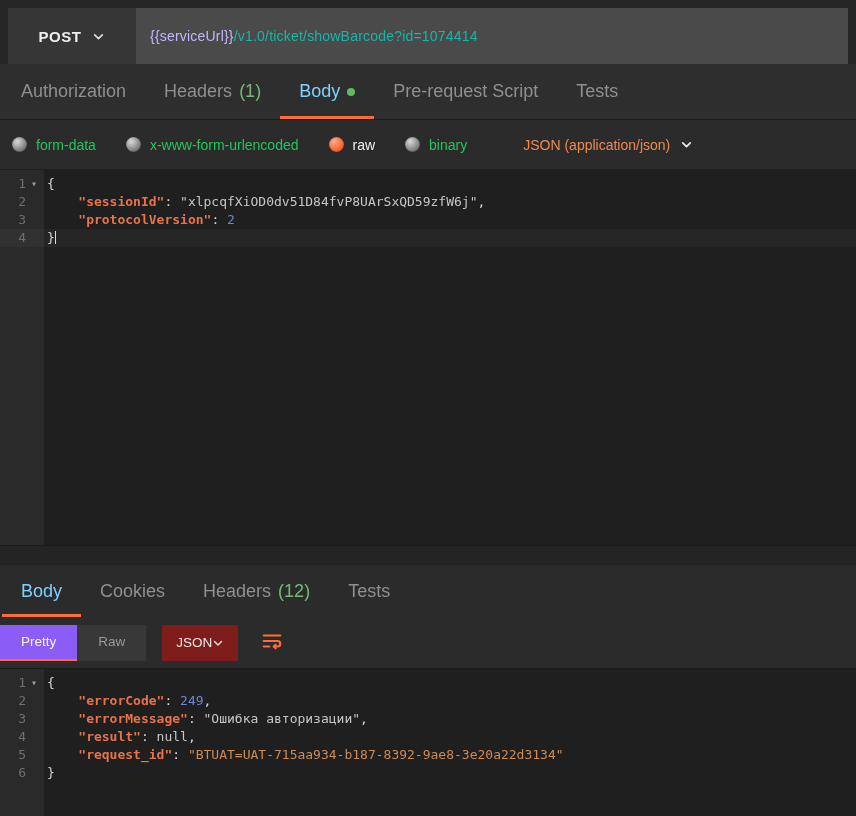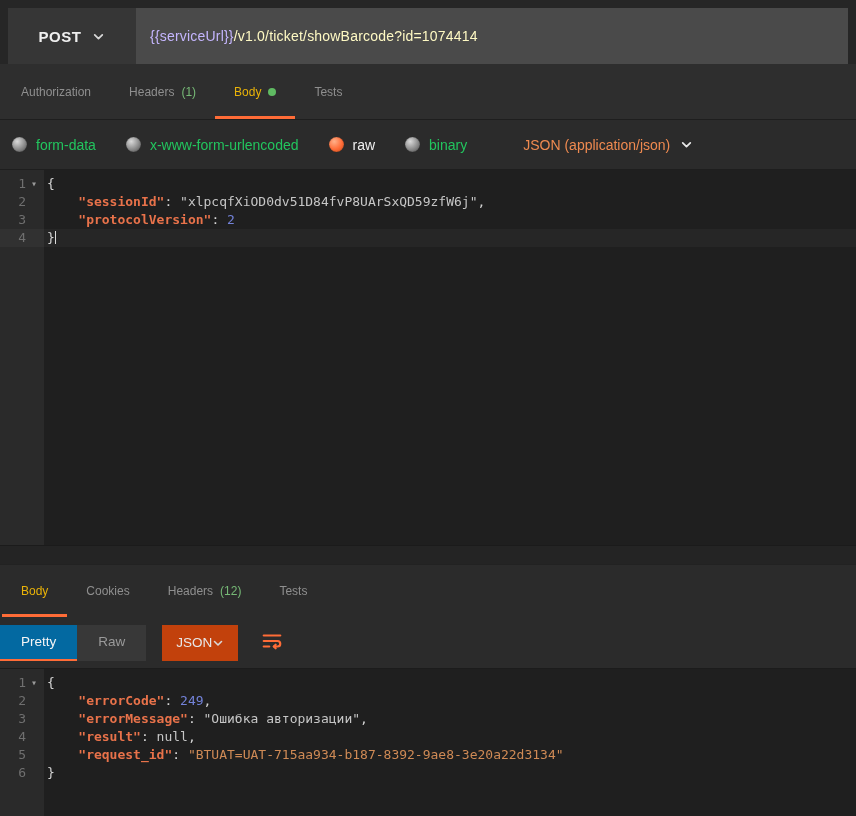--- a/index.html
+++ b/index.html
@@ -9,29 +9,29 @@
 
   
   .url-row { height:64px; flex:none; background:#262626; padding:8px 8px 0 8px; display:flex; }
   .method-select { width:128px; background:#363636; display:flex; align-items:center;
                    justify-content:center; gap:11px; cursor:pointer; }
   .method-label { color:#efefef; font-weight:bold; font-size:15px; letter-spacing:.5px; }
   .chev { display:flex; align-items:center; color:#d8d8d8; }
   .url-input { flex:1; background:#4a4a4a; display:flex; align-items:center;
                padding-left:14px; font-size:14px; letter-spacing:.2px; }
   .url-var { color:#c4b5fd; }
-  .url-path { color:#fef9c3; }
+  .url-path { color:#14b8a6; }
 
   
   .tabs-row { height:56px; flex:none; background:#2e2e2e; display:flex; align-items:stretch;
               padding-left:2px; border-bottom:1px solid #1e1e1e; }
   .tab { display:flex; align-items:center; gap:7px; padding:0 19px; color:#8f8f8f;
-         font-size:12px; cursor:pointer; border-bottom:3px solid transparent;
+         font-size:18px; cursor:pointer; border-bottom:3px solid transparent;
          border-top:3px solid transparent; }
-  .tab.active { color:#eab308; border-bottom-color:#ff6c37; }
+  .tab.active { color:#7dd3fc; border-bottom-color:#ff6c37; }
   .tab .count { color:#76b976; }
   .dot { width:8px; height:8px; border-radius:50%; background:#5fba62; }
 
   
   .modes-row { height:50px; flex:none; background:#2b2b2b; display:flex; align-items:center;
                padding-left:12px; border-bottom:1px solid #1e1e1e; }
   .mode { display:flex; align-items:center; gap:9px; margin-right:30px; cursor:pointer;
           color:#22c55e; font-size:14px; }
   .rb { width:15px; height:15px; border-radius:50%; flex:none;
         background:radial-gradient(circle at 35% 30%, #d9d9d9, #6f6f6f 75%);
@@ -66,22 +66,22 @@
               border-bottom:1px solid #222; }
 
   
   .resp-tabs-row { height:52px; flex:none; background:#2b2b2b; display:flex;
                    align-items:stretch; padding-left:2px; }
   .resp-toolbar { height:52px; flex:none; background:#2b2b2b; display:flex; align-items:center;
                   border-bottom:1px solid #1c1c1c; }
   .seg-group { display:flex; height:36px; background:#383838; }
   .seg { display:flex; align-items:center; padding:0 21px; color:#9a9a9a; font-size:13.5px;
          cursor:pointer; border-bottom:2px solid transparent; }
-  .seg.active { color:#f5f5f5; background:#0369a1; border-bottom-color:#ff6c37; }
-  .fmt-select { height:36px; margin-left:16px; background:#c2410c; display:flex; align-items:center;
+  .seg.active { color:#f5f5f5; background:#8b5cf6; border-bottom-color:#ff6c37; }
+  .fmt-select { height:36px; margin-left:16px; background:#7f1d1d; display:flex; align-items:center;
                 gap:0; padding:0 14px; color:#e8e8e8; font-size:13.5px; cursor:pointer; }
   .wrap-btn { margin-left:16px; width:36px; height:36px; display:flex; align-items:center;
               justify-content:center; cursor:pointer; }
 </style>
 </head>
 <body>
 
 <div class="app">
 
   <div class="url-row">
@@ -103,20 +103,23 @@
     <div class="tab">
       <span>Authorization</span>
     </div>
     <div class="tab">
       <span>Headers</span>
       <span class="count">(1)</span>
     </div>
     <div class="tab active">
       <span>Body</span>
       <span class="dot"></span>
+    </div>
+    <div class="tab">
+      <span>Pre-request Script</span>
     </div>
     <div class="tab">
       <span>Tests</span>
     </div>
   </div>
 
   <div class="modes-row">
     <div class="mode">
       <span class="rb"></span>
       <span>form-data</span>

